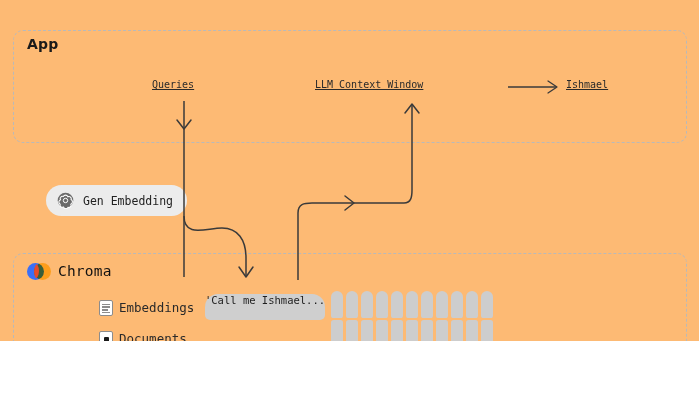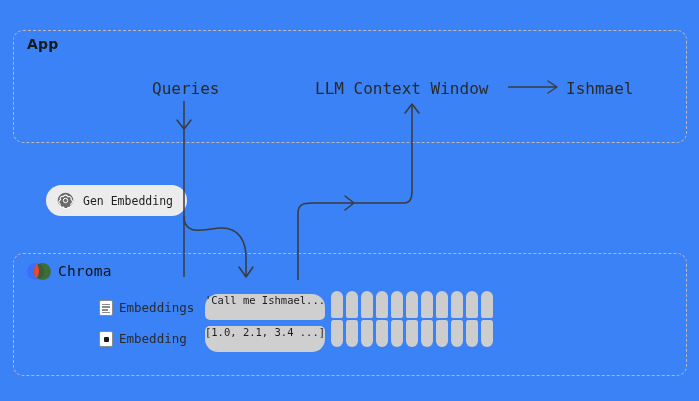--- a/index.html
+++ b/index.html
@@ -3,22 +3,22 @@
 <meta charset="utf-8">
 <style>
   html, body {
     margin: 0;
     padding: 0;
     background: #ffffff;
   }
   #canvas {
     position: relative;
     width: 699px;
-    height: 401px;
-    background: #3b82f6;
+    height: 341px;
+    background: #fdba74;
     overflow: hidden;
     font-family: "DejaVu Sans Mono", "Liberation Mono", monospace;
   }
 
   
   .dashed-box {
     position: absolute;
     border: 1px dashed #b9b9b9;
     border-radius: 10px;
     box-sizing: border-box;
@@ -75,24 +75,25 @@
     font-size: 14.5px;
     color: #111;
     letter-spacing: .2px;
     white-space: nowrap;
   }
 
   
   .flow-label {
     position: absolute;
     font-family: "DejaVu Sans Mono", "Liberation Mono", monospace;
-    font-size: 16px;
+    font-size: 10px;
     color: #2a2a2a;
     white-space: nowrap;
     letter-spacing: 0;
+    text-decoration: underline;
   }
   #queries-label { left: 152px; top: 79px; }
   #llm-label     { left: 315px; top: 79px; }
   #answer-label  { left: 566px; top: 79px; }
 
   
   #gen-embedding-chip {
     position: absolute;
     left: 46px; top: 185px;
     height: 31px;
@@ -237,24 +238,21 @@
       </span>
   </span>
   <span class="row-label" id="documents-label">Embeddings</span>
   <div class="value-pill" id="documents-value">
     <span>'Call me Ishmael...</span>
   </div>
 
   <span class="row-icon" id="embeddings-icon">
     <span class="embed-dot"></span>
   </span>
-  <span class="row-label" id="embeddings-label">Embedding</span>
-  <div class="value-pill" id="embeddings-value">
-    <span>[1.0, 2.1, 3.4 ...]</span>
-  </div>
+  <span class="row-label" id="embeddings-label">Documents</span>
 
   <div id="vector-grid">
       <div class="vector-col">
         <div class="vector-cell top" style="background: rgb(205, 205, 205);"></div>
         <div class="vector-cell bottom" style="background: rgb(205, 205, 205);"></div>
       </div>
       <div class="vector-col">
         <div class="vector-cell top" style="background: rgb(205, 205, 205);"></div>
         <div class="vector-cell bottom" style="background: rgb(205, 205, 205);"></div>
       </div>

